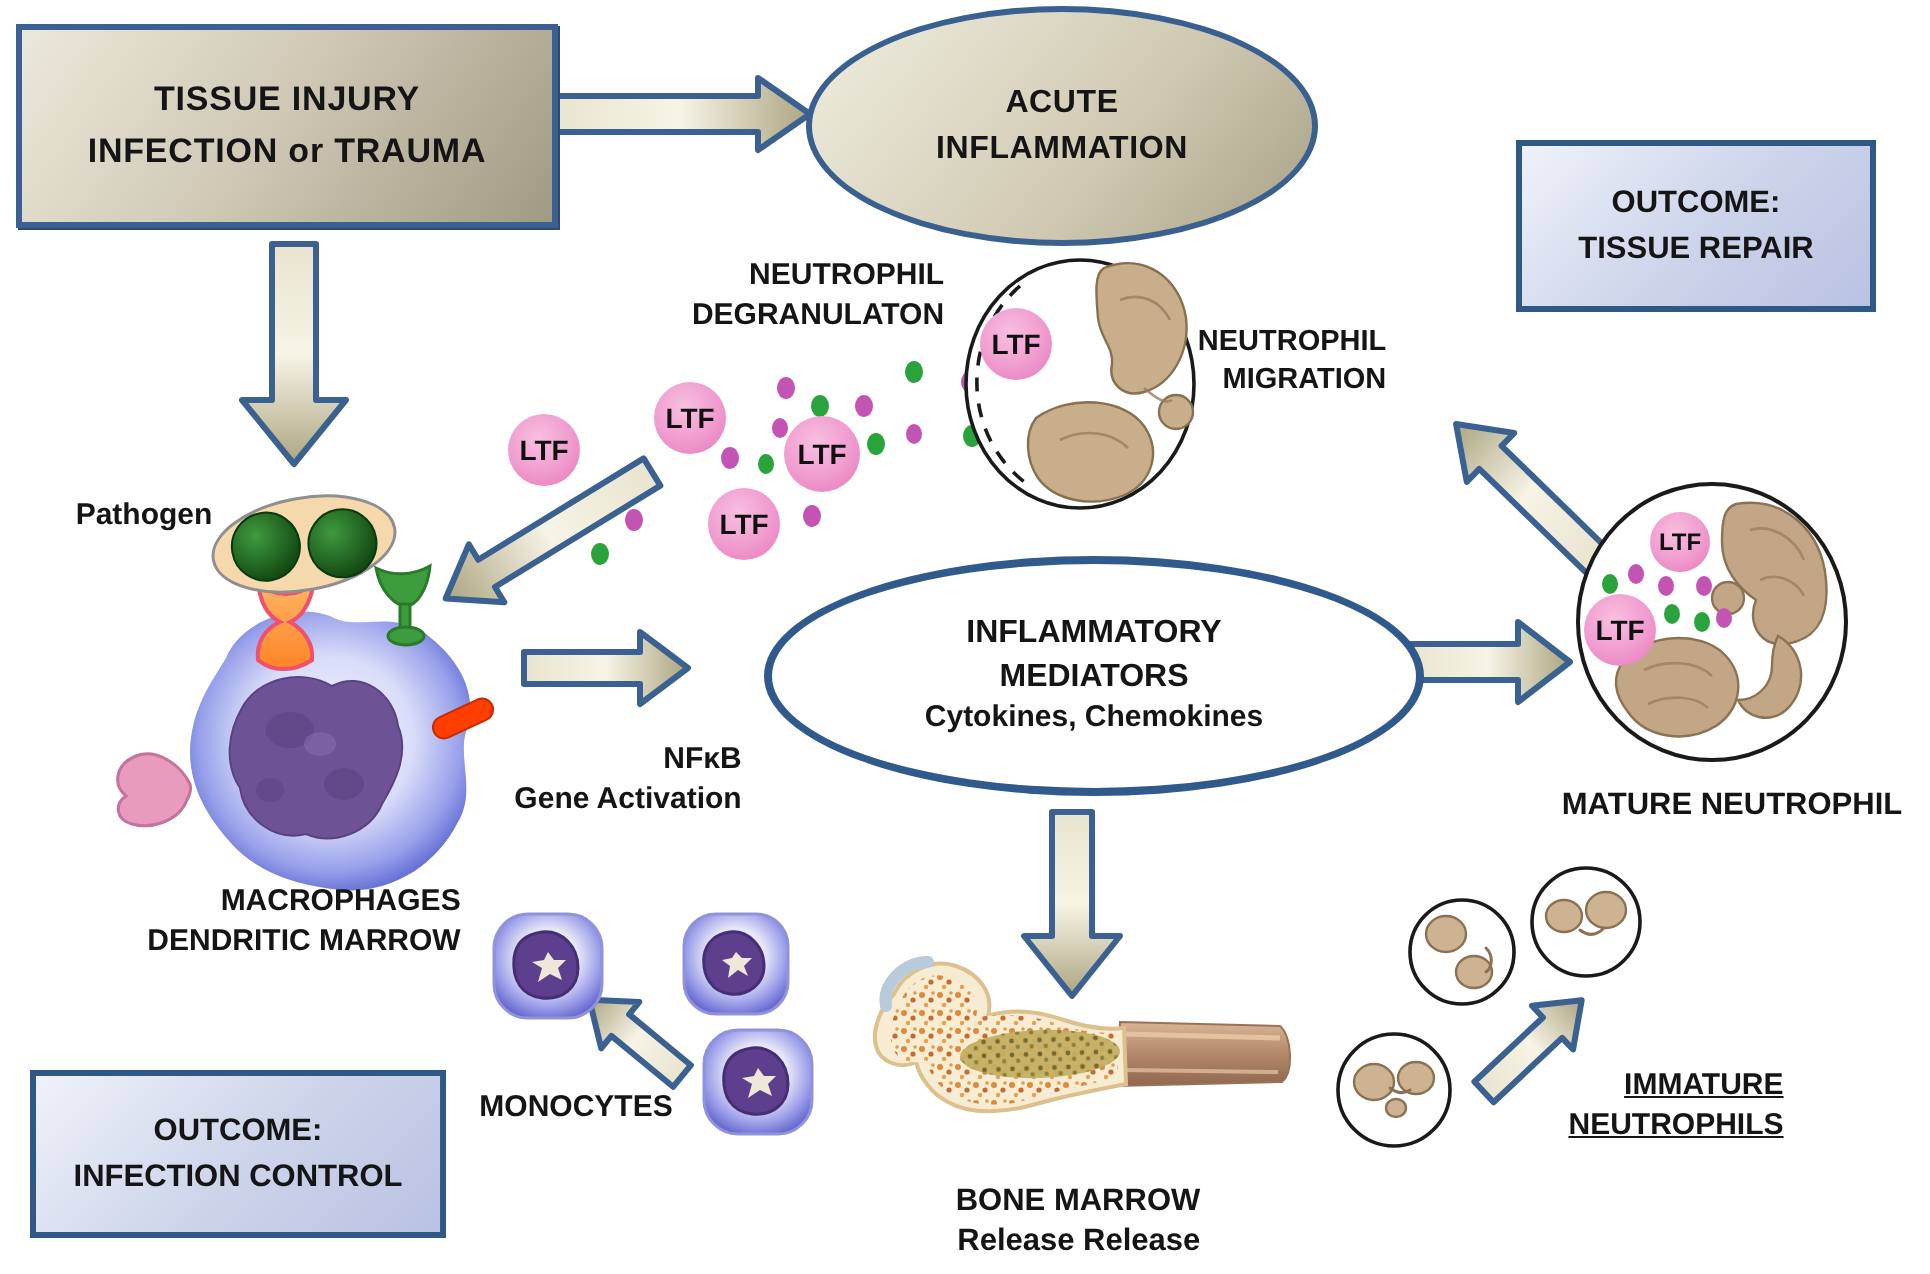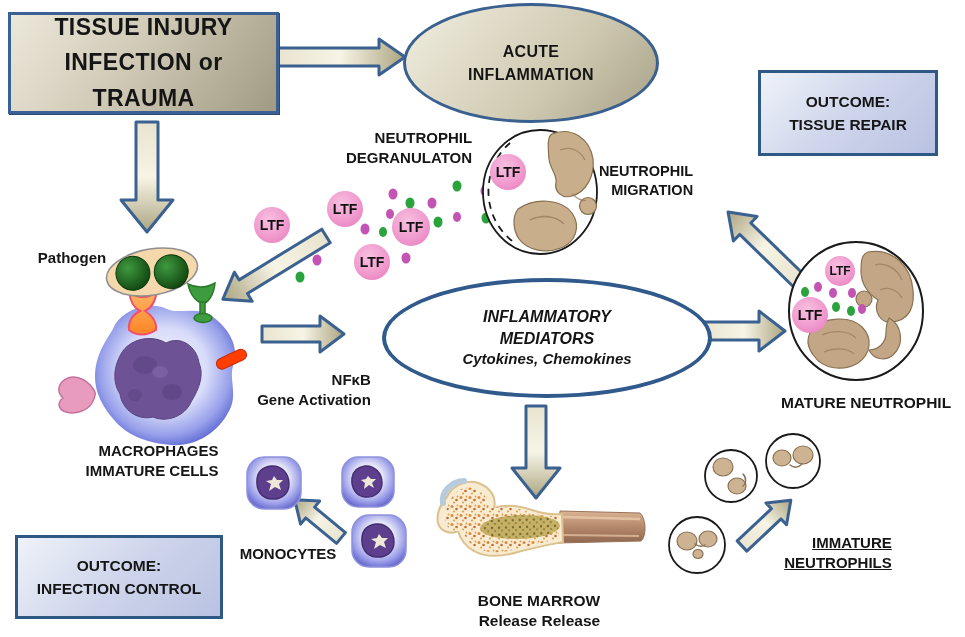--- a/index.html
+++ b/index.html
@@ -6,27 +6,27 @@
   #stage{position:relative;width:965px;height:637px;background:#ffffff;overflow:hidden;
          font-family:"Liberation Sans",sans-serif;color:#151515;}
   #art{position:absolute;left:0;top:0;z-index:1;}
   .node{position:absolute;z-index:2;display:flex;flex-direction:column;align-items:center;
         justify-content:center;text-align:center;font-weight:bold;}
   .box-tan{border:3px solid #3b6094;background:linear-gradient(125deg,#ece8da 0%,#d0cab7 45%,#a19a83 100%);
            box-shadow:1px 1px 0 #2c4a74;}
   .box-outcome{border:3px solid #2e5984;background:linear-gradient(135deg,#eff2f9 0%,#ccd3ea 55%,#b9c2e2 100%);}
   .ellipse-tan{border:3px solid #39608f;border-radius:50%;
            background:linear-gradient(130deg,#f1eee0 0%,#cfc9b1 60%,#a8a188 100%);text-align:center;}
-  .ellipse-white{border:4px solid #30598c;border-radius:50%;background:#ffffff;font-style:italic;}
+  .ellipse-white{border:4px solid #30598c;border-radius:50%;background:#ffffff;}
   .lbl{position:absolute;z-index:2;font-weight:bold;text-align:right;line-height:1.32;
        white-space:nowrap;transform:translateX(-50%);}
   .ltf{position:absolute;z-index:3;border-radius:50%;display:flex;align-items:center;justify-content:center;
        background:radial-gradient(circle at 42% 35%,#f8c0e0 0%,#f09ace 55%,#e678ba 100%);
        color:#111;font-weight:bold;}
-  .t17{font-size:23px;letter-spacing:.4px;line-height:1.55;}
+  .t17{font-size:17px;letter-spacing:.4px;line-height:1.55;}
   .t16{font-size:16px;letter-spacing:.3px;line-height:1.45;}
 </style>
 </head>
 <body>
 
 <div id="stage">
 
 <svg id="art" width="965" height="637" viewBox="0 0 965 637">
   <defs>
     <linearGradient id="arrowGrad" x1="0" y1="0" x2="1" y2="0">
@@ -269,21 +269,21 @@
   <div>Pathogen</div>
 </div>
 
 <div class="lbl" style="left:314px;top:370px;font-size:15px;">
   <div>NFκB</div>
   <div>Gene Activation</div>
 </div>
 
 <div class="lbl" style="left:152px;top:441px;font-size:15px;">
   <div>MACROPHAGES</div>
-  <div>IMMATURE CELLS</div>
+  <div>DENDRITIC MARROW</div>
 </div>
 
 <div class="lbl" style="left:288px;top:544px;font-size:15px;">
   <div>MONOCYTES</div>
 </div>
 
 <div class="lbl" style="left:866px;top:393px;font-size:15.5px;">
   <div>MATURE NEUTROPHIL</div>
 </div>
 

